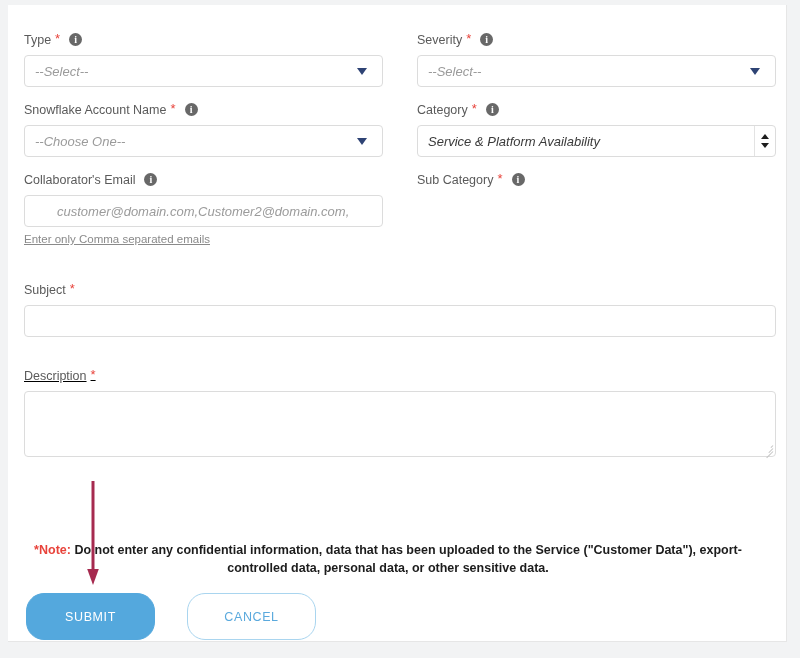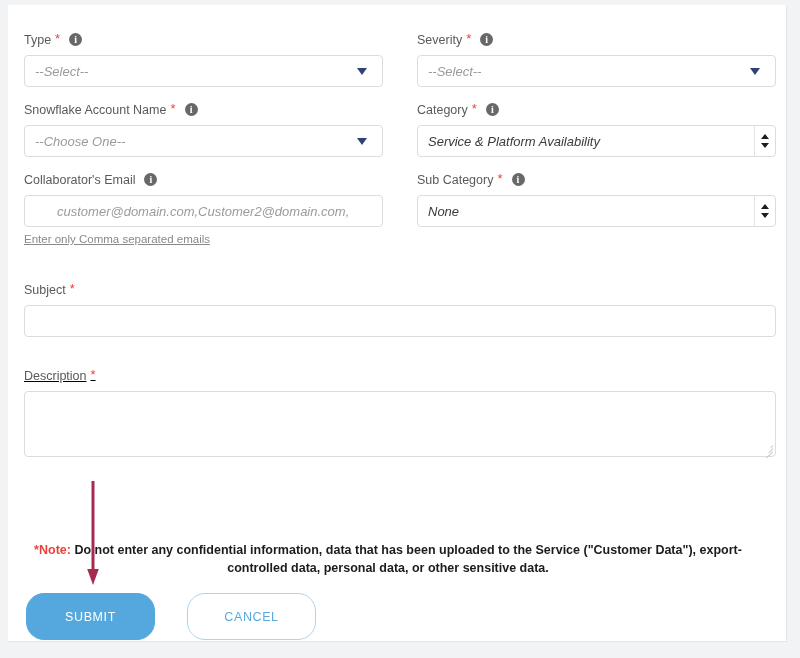--- a/index.html
+++ b/index.html
@@ -344,27 +344,20 @@
           </div>
         </div>
 
         <div class="col">
           <div class="field">
             <div class="label">
               <span class="label-text">Sub Category</span>
               <span class="req">*</span>
               <span class="info-icon">i</span>
             </div>
-            <div class="control has-spinner">
-              <span class="value">None</span>
-              <span class="spinner">
-                <span class="spin-up"></span>
-                <span class="spin-down"></span>
-              </span>
-            </div>
           </div>
         </div>
       </div>
 
       <div class="field field-wide full" style="margin-top:22px;">
         <div class="label">
           <span class="label-text">Subject</span>
           <span class="req">*</span>
         </div>
         <div class="text-input"></div>

